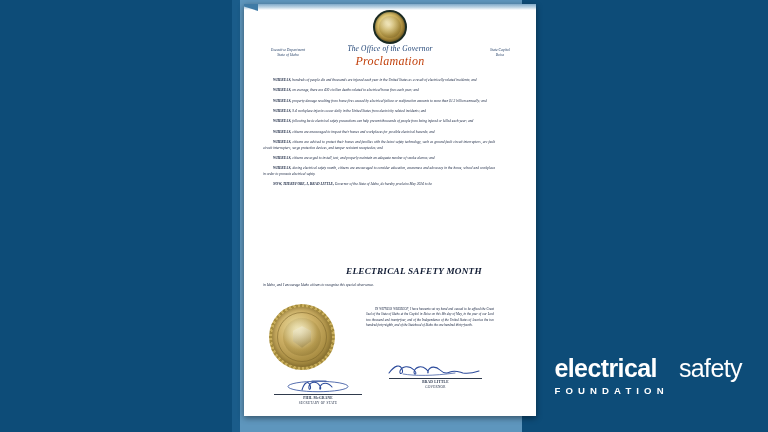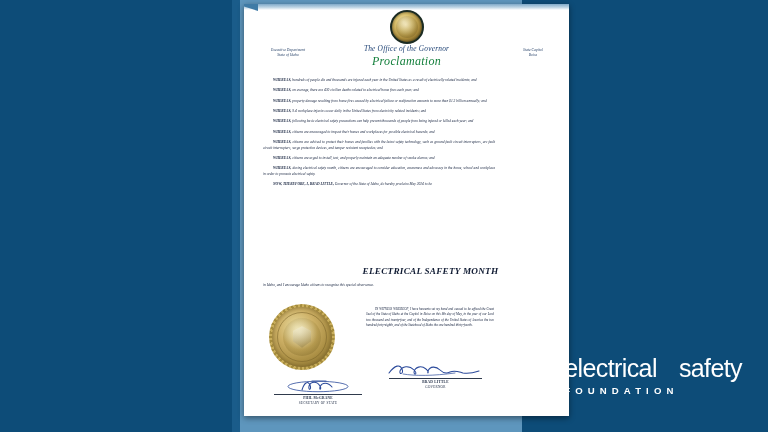--- a/index.html
+++ b/index.html
@@ -16,21 +16,21 @@
   #band-light{
     position:absolute;left:236px;top:0;width:286px;height:432px;
     background:#5e96bd;
   }
   #band-mid{
     position:absolute;left:232px;top:0;width:8px;height:432px;
     background:#1a5c8a;
   }
   
   #page{
-    position:absolute;left:244px;top:4px;width:325px;height:412px;
+    position:absolute;left:244px;top:4px;width:292px;height:412px;
     background:#ffffff;
     box-shadow:0 2px 6px rgba(0,0,0,.45);
     overflow:hidden;
   }
   
   #page-fold{
     position:absolute;left:0;top:0;width:100%;height:6px;
     background:linear-gradient(180deg,#7fa9c8 0%,#bcd4e4 55%,#ffffff 100%);
   }
   #page-fold-corner{
@@ -63,21 +63,21 @@
   #corner-left{left:14px;width:60px;}
   #corner-right{right:10px;width:52px;}
   .corner-note .cn-sub{display:block;}
 
   #title-office{
     text-align:center;font-style:italic;
     font-size:7.4px;color:#1b3f72;letter-spacing:.2px;
   }
   #title-proclamation{
     text-align:center;
-    font-size:12px;color:#15803d;letter-spacing:.3px;
+    font-size:12px;color:#c2410c;letter-spacing:.3px;
     margin-top:1px;font-style:italic;
   }
 
   
   #body{
     position:absolute;left:19px;top:74px;width:232px;
     text-align:justify;
   }
   .clause{
     font-size:3.55px;line-height:1.62;color:#14213d;
@@ -154,21 +154,21 @@
   }
   .sig-svg{position:absolute;left:0;top:0;width:100%;height:100%;}
 
   
   #logo{
     position:absolute;right:26px;bottom:36px;
     text-align:left;color:#ffffff;
     font-family:"Liberation Sans",sans-serif;
   }
   #logo-line1{font-size:25px;line-height:1;letter-spacing:-.6px;white-space:nowrap;}
-  #logo-light{font-weight:400;}
+  #logo-light{font-weight:700;}
   #logo-bold{font-weight:normal;margin-left:22px;}
   #logo-line2{
     font-size:9.6px;font-weight:bold;letter-spacing:5.1px;
     margin-top:4px;margin-left:0;
   }
 </style>
 </head>
 <body>
 
 <div id="backdrop"></div>

